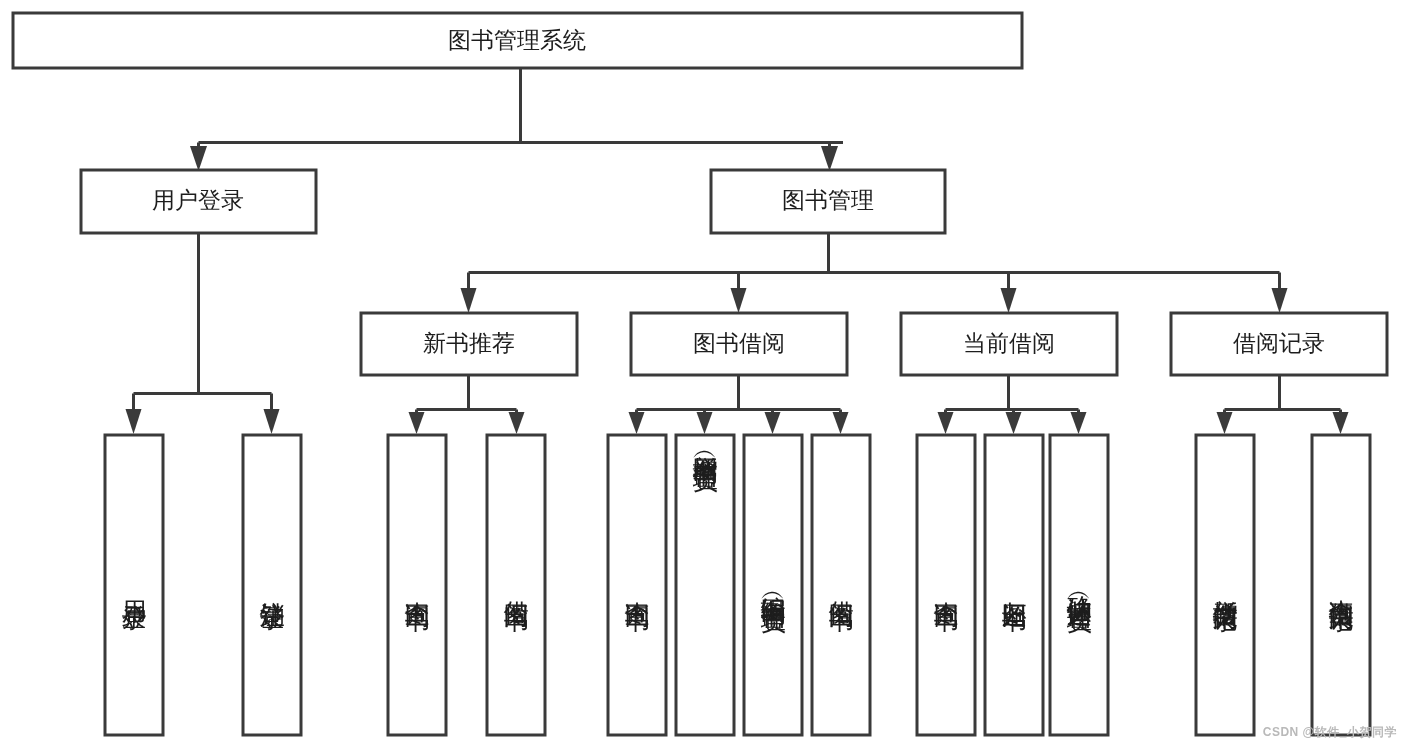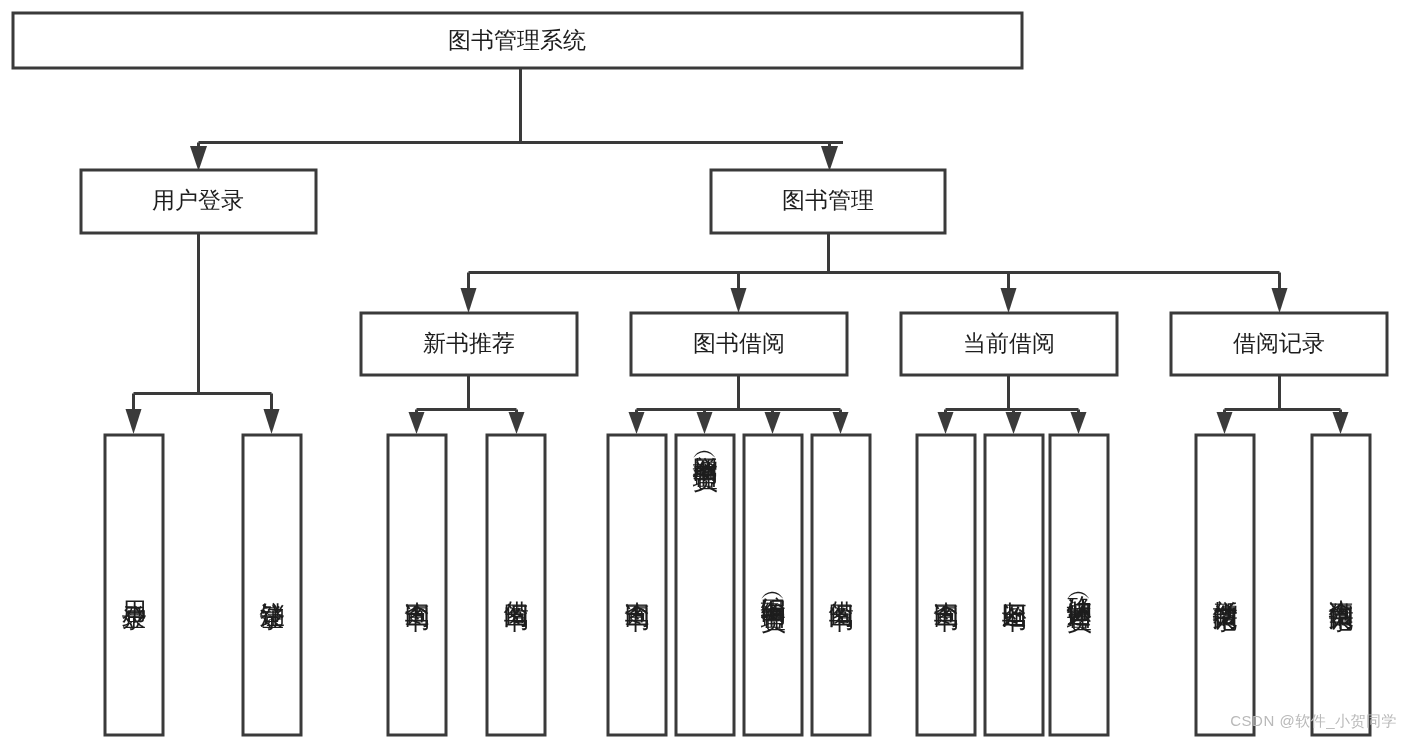--- a/index.html
+++ b/index.html
@@ -58,26 +58,27 @@
     line-height: 1.02;
     letter-spacing: 2px;
     color: #1d1d1d;
     white-space: nowrap;
     text-align: center;
     pointer-events: none;
   }
   .watermark {
     position: absolute;
     right: 8px;
-    bottom: 16px;
-    font-family: "Liberation Sans", "DejaVu Sans", sans-serif;
-    font-size: 15px;
+    bottom: 6px;
+    font-family: "Liberation Sans", "DejaVu Sans", sans-serif;
+    font-size: 12px;
     color: #b9b9b9;
     white-space: nowrap;
     letter-spacing: 0.5px;
+    font-weight: bold;
   }
 </style>
 </head>
 <body>
 
 <div id="diagram-root">
 
   <svg id="flow" viewBox="0 0 1405 747">
 
     <g>

